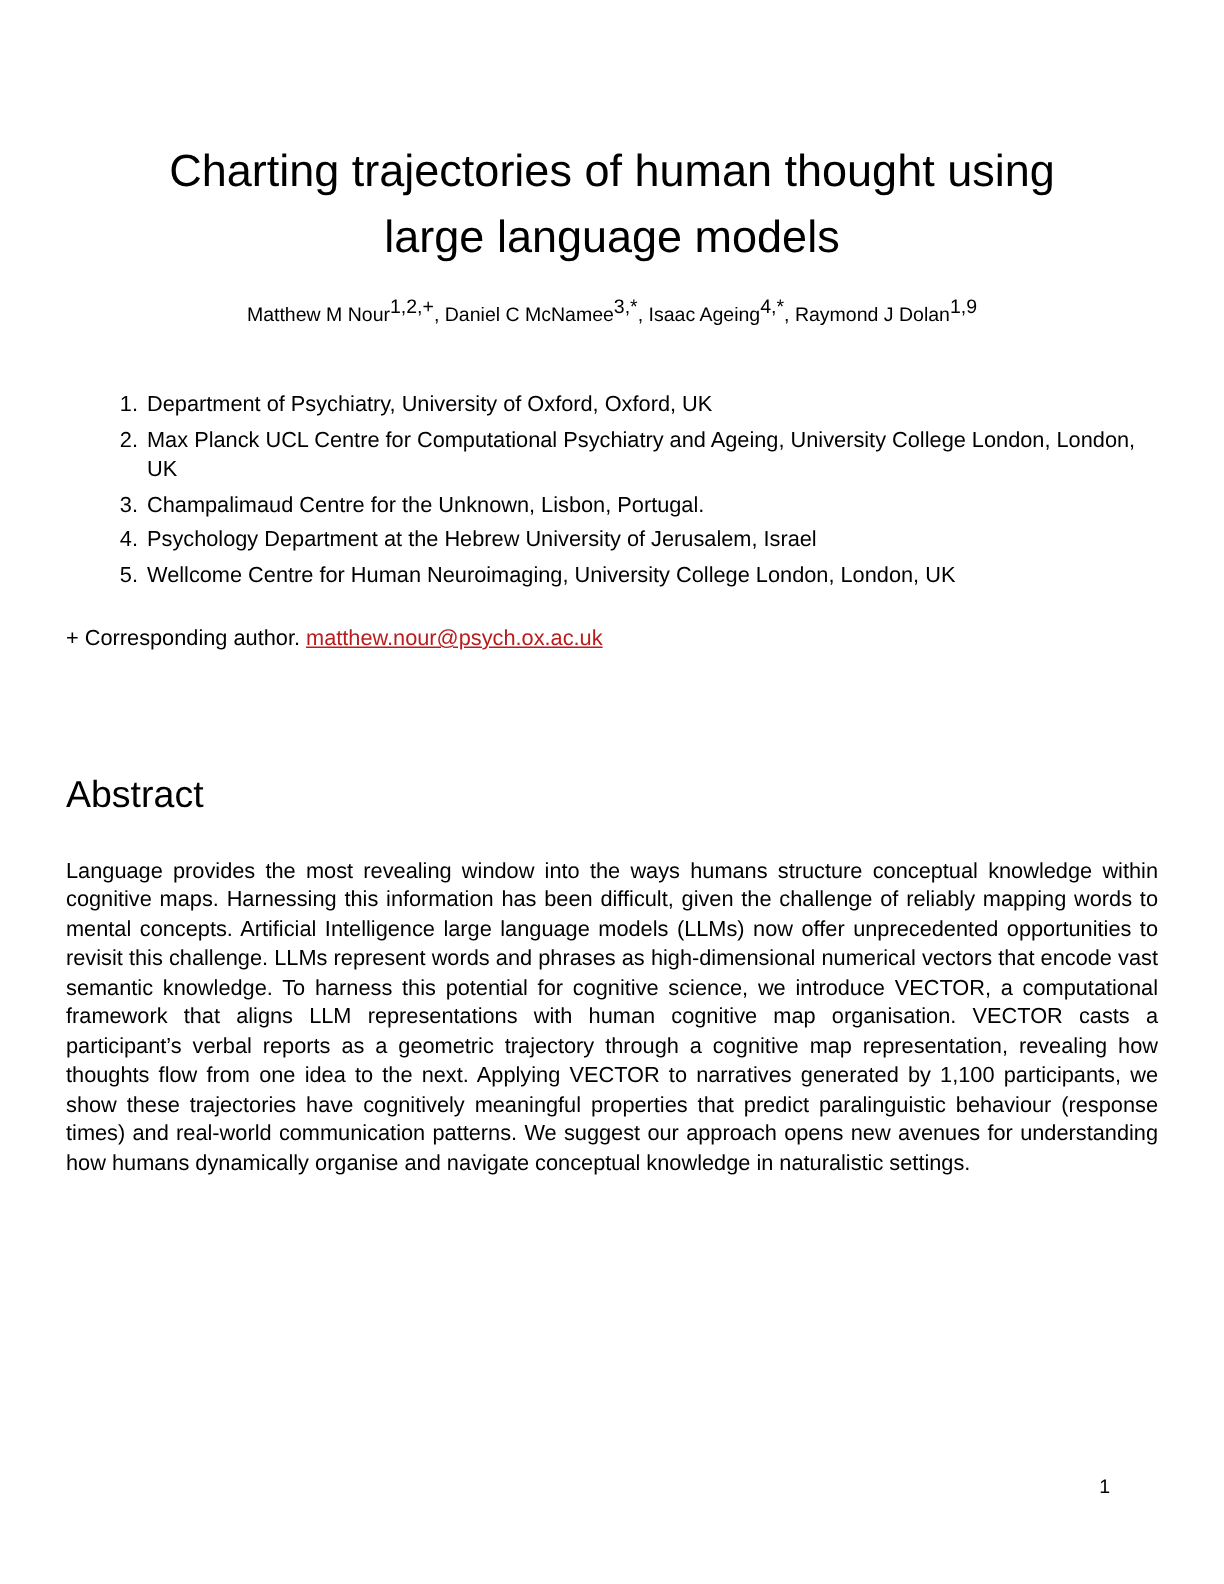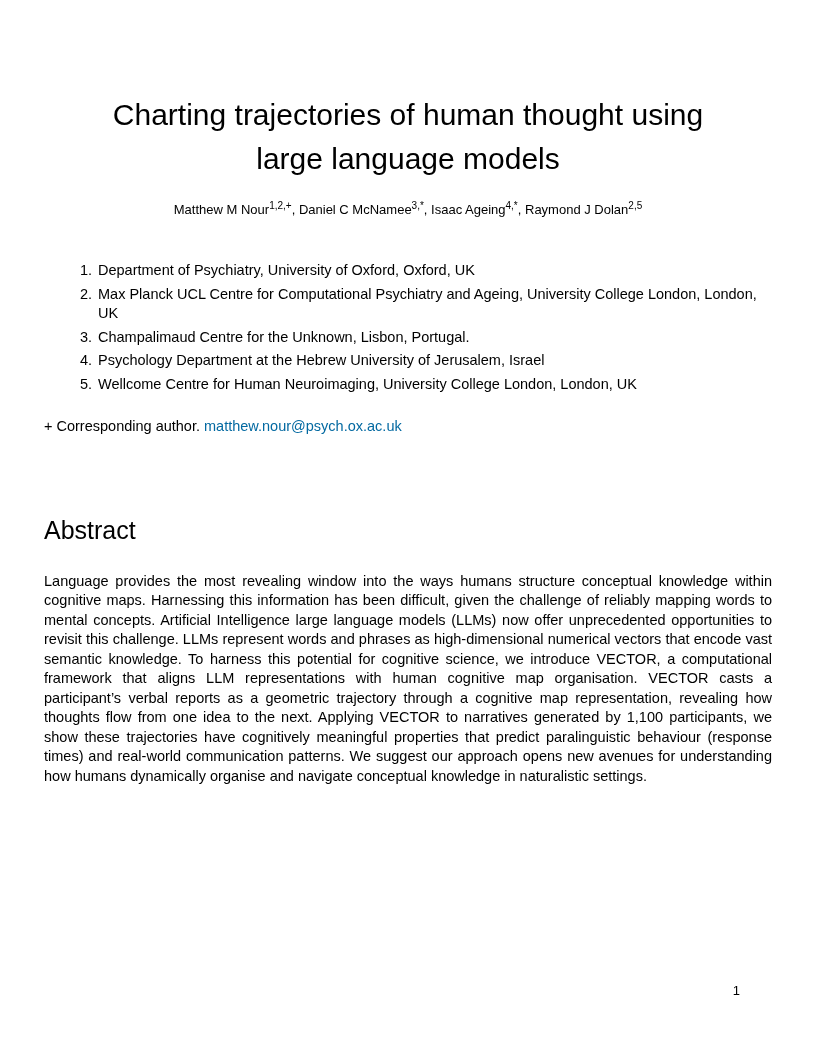--- a/index.html
+++ b/index.html
@@ -27,21 +27,21 @@
     font-weight: 400;
     text-align: center;
   }
   .authors {
     margin-top: 20px;
     text-align: center;
     font-size: 13px;
     line-height: 18px;
   }
   .authors sup {
-    font-size: 10px;
+    font-size: 13px;
     line-height: 0;
   }
   ol.affiliations {
     margin: 42px 0 0 0;
     padding: 0 0 0 48px;
     font-size: 14.5px;
     line-height: 19.5px;
   }
   ol.affiliations li {
     padding-left: 2px;
@@ -49,21 +49,22 @@
   }
   .notes {
     margin-top: 23px;
     font-size: 14.5px;
     line-height: 19.5px;
   }
   .notes p {
     margin: 0;
   }
   a.email-link {
-    color: #0369a1;
+    color: #b91c1c;
+    text-decoration: underline;
     cursor: pointer;
   }
   .abstract-heading {
     margin: 78px 0 0 0;
     font-size: 25px;
     line-height: 30px;
     font-weight: 400;
   }
   .abstract-body {
     margin: 27px 0 0 0;
@@ -79,21 +80,21 @@
   }
 </style>
 </head>
 <body>
 
 <div class="page">
 
   <h1 class="title">Charting trajectories of human thought using large language models</h1>
 
   <div class="authors">
-    <span><span>Matthew M Nour</span><sup>1,2,+</sup><span>, </span></span><span><span>Daniel C McNamee</span><sup>3,*</sup><span>, </span></span><span><span>Isaac Ageing</span><sup>4,*</sup><span>, </span></span><span><span>Raymond J Dolan</span><sup>2,5</sup><span></span></span>
+    <span><span>Matthew M Nour</span><sup>1,2,+</sup><span>, </span></span><span><span>Daniel C McNamee</span><sup>3,*</sup><span>, </span></span><span><span>Isaac Ageing</span><sup>4,*</sup><span>, </span></span><span><span>Raymond J Dolan</span><sup>1,9</sup><span></span></span>
   </div>
 
   <ol class="affiliations">
     <li>Department of Psychiatry, University of Oxford, Oxford, UK</li>
     <li>Max Planck UCL Centre for Computational Psychiatry and Ageing, University College London, London, UK</li>
     <li>Champalimaud Centre for the Unknown, Lisbon, Portugal.</li>
     <li>Psychology Department at the Hebrew University of Jerusalem, Israel</li>
     <li>Wellcome Centre for Human Neuroimaging, University College London, London, UK</li>
   </ol>
 

